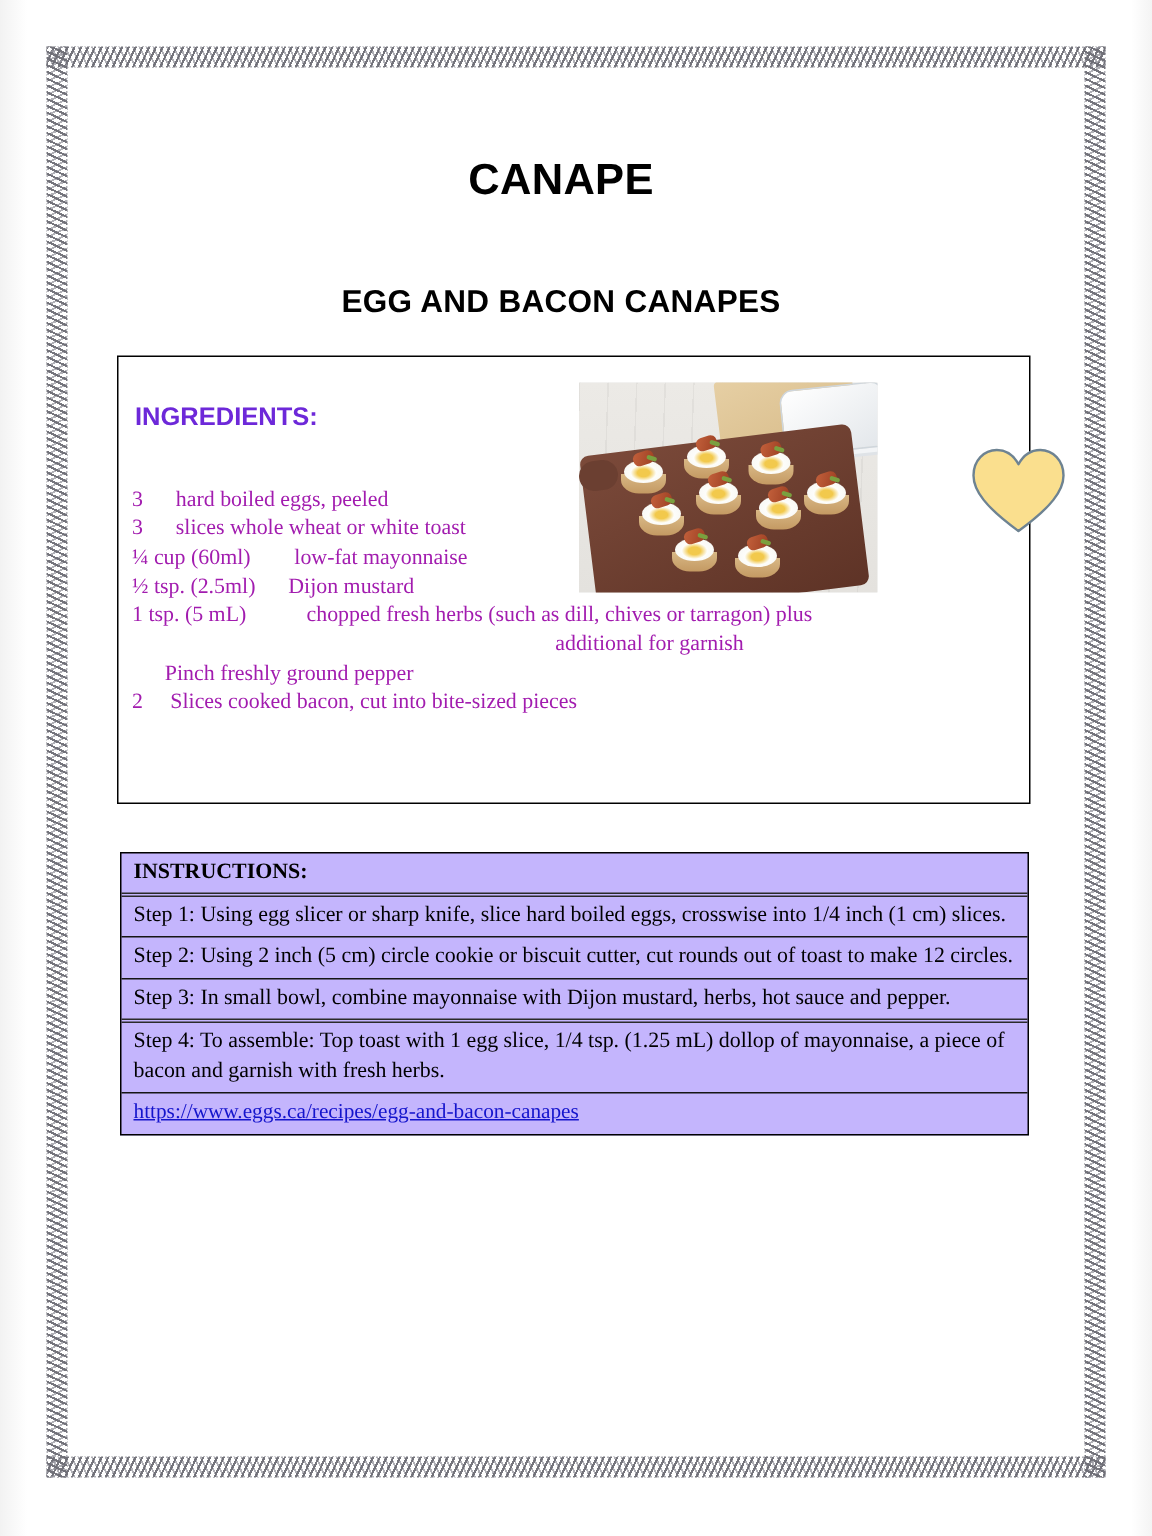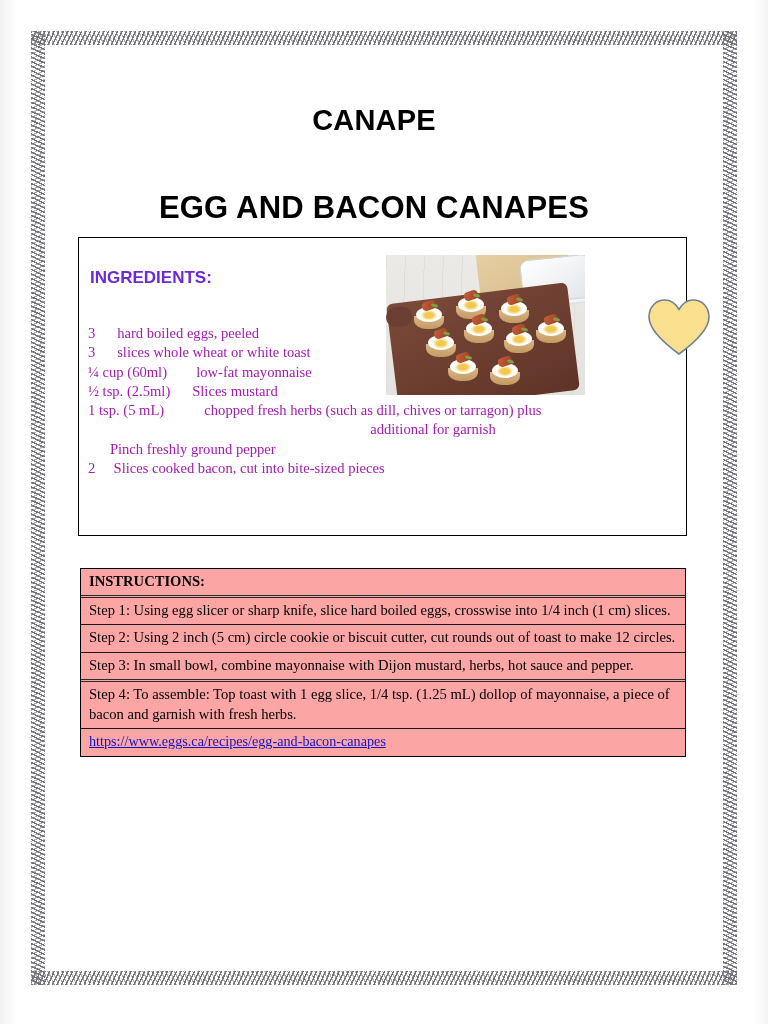--- a/index.html
+++ b/index.html
@@ -84,21 +84,21 @@
     position: absolute;
     left: 0;
     width: 748px;
     text-align: center;
     font-family: "Liberation Sans", sans-serif;
     font-weight: bold;
     color: #000000;
     letter-spacing: 0.2px;
   }
   .title-main { top: 104px; font-size: 29px; }
-  .title-sub  { top: 190px; font-size: 31px; }
+  .title-sub  { top: 190px; font-size: 21px; }
 
   
   #ingredients-box {
     position: absolute;
     left: 78px;
     top: 237px;
     width: 609px;
     height: 299px;
     box-sizing: border-box;
     border: 1.6px solid #000000;
@@ -223,21 +223,21 @@
   }
 
   
   #instructions-table {
     position: absolute;
     left: 80px;
     top: 568px;
     width: 606px;
     box-sizing: border-box;
     border: 1.8px solid #000000;
-    background: #fca5a5;
+    background: #c4b5fd;
   }
   #instructions-table .row {
     box-sizing: border-box;
     border-bottom: 1.6px solid #151515;
     padding: 3px 7px 4px 8px;
     font-family: "Liberation Serif", serif;
     font-size: 14.6px;
     line-height: 19.5px;
     color: #000;
   }
@@ -275,21 +275,21 @@
   <div class="title-sub">EGG AND BACON CANAPES</div>
 
   <div id="ingredients-box"></div>
 
   <div id="ing-heading">INGREDIENTS:</div>
 
   <div id="ing-list">
     <div class="ing-row">3      hard boiled eggs, peeled</div>
     <div class="ing-row">3      slices whole wheat or white toast</div>
     <div class="ing-row">¼ cup (60ml)        low-fat mayonnaise</div>
-    <div class="ing-row">½ tsp. (2.5ml)      Slices mustard</div>
+    <div class="ing-row">½ tsp. (2.5ml)      Dijon mustard</div>
     <div class="ing-row">1 tsp. (5 mL)           chopped fresh herbs (such as dill, chives or tarragon) plus</div>
     <div class="ing-cont">additional for garnish</div>
     <div class="ing-row">      Pinch freshly ground pepper</div>
     <div class="ing-row">2     Slices cooked bacon, cut into bite-sized pieces</div>
   </div>
 
   <div id="recipe-photo">
     <div class="ph-bg"></div>
     <div class="cloth"></div>
     <div class="plate"></div>

